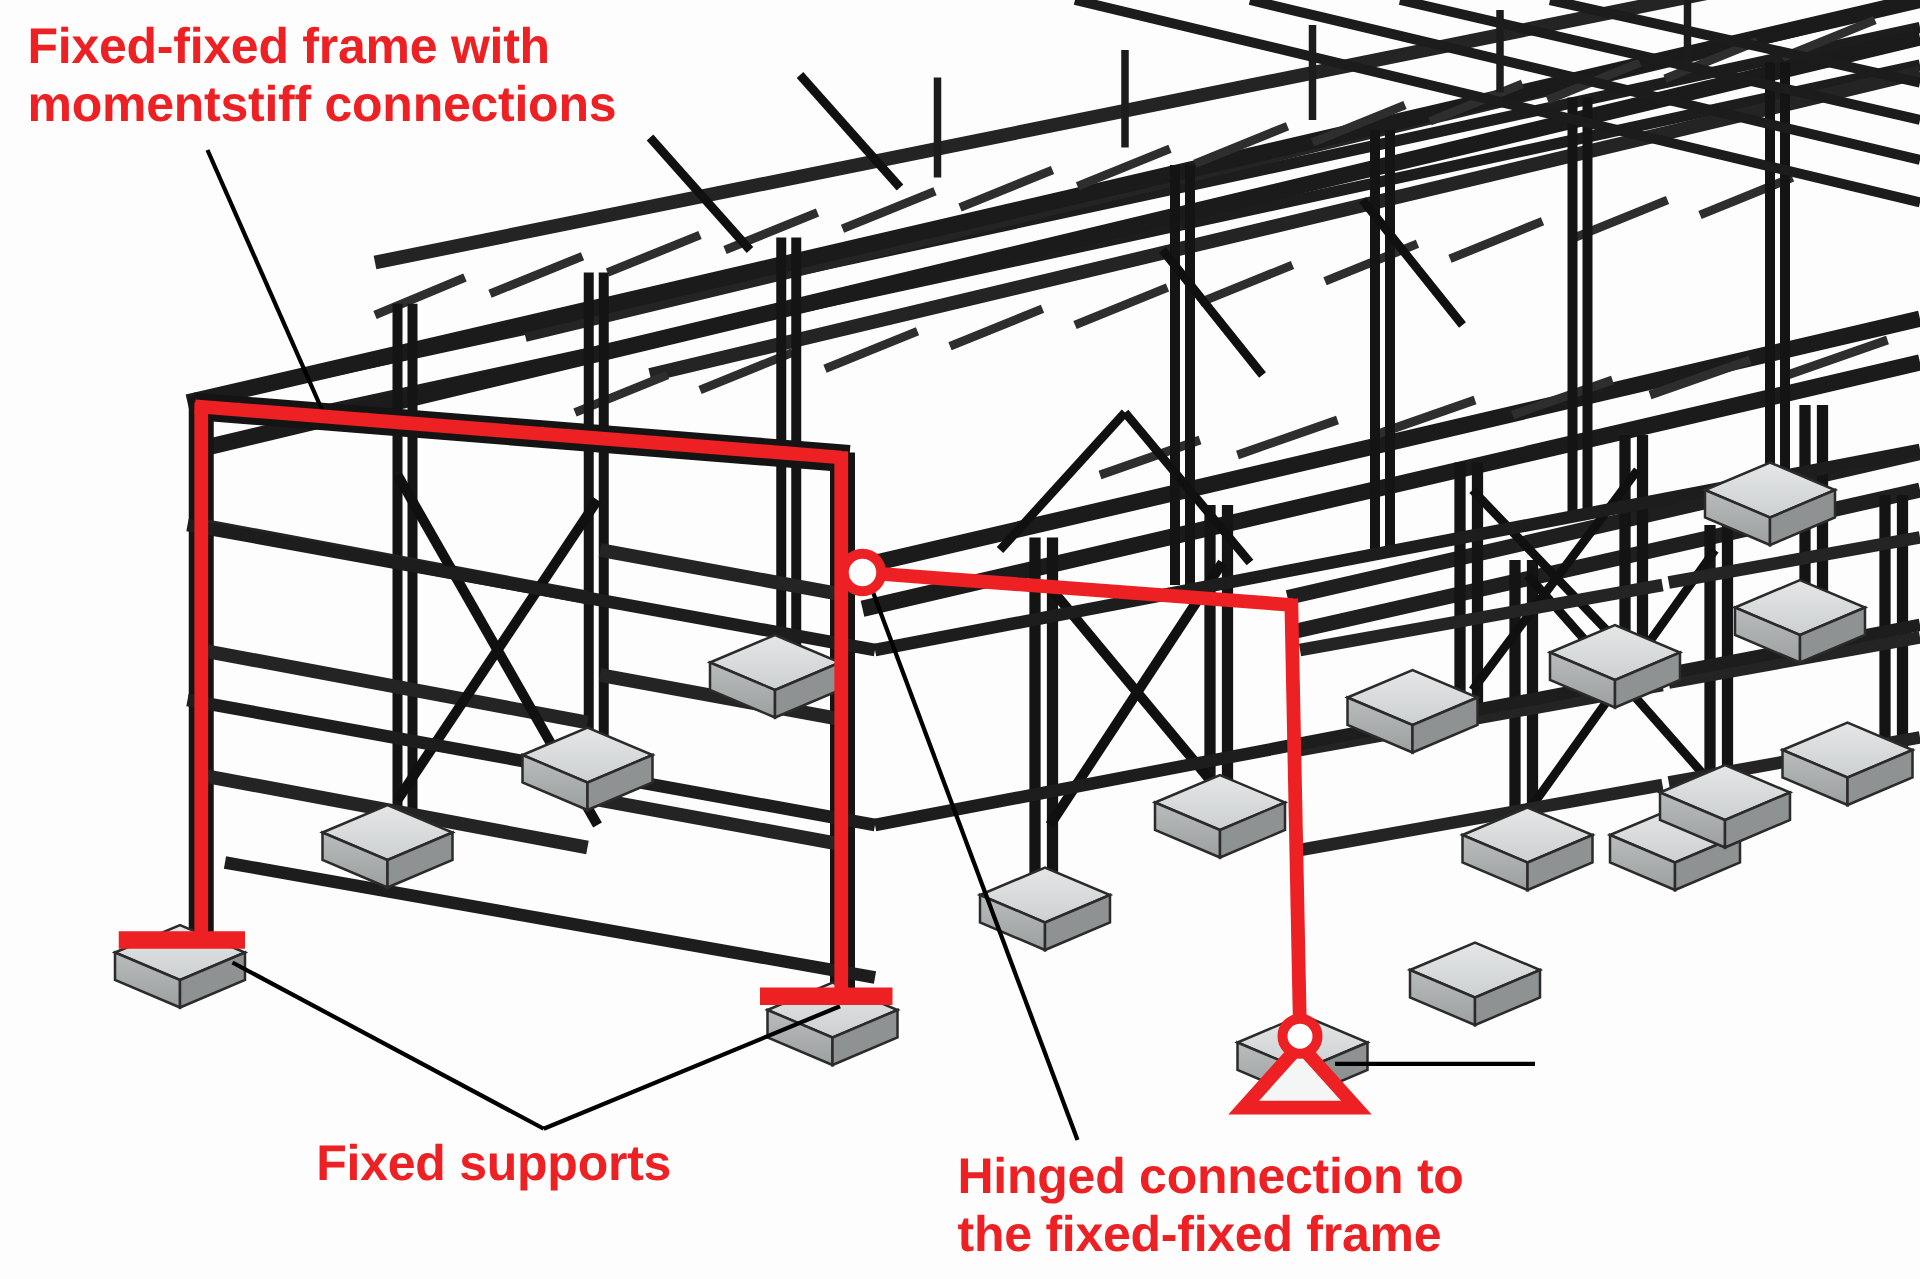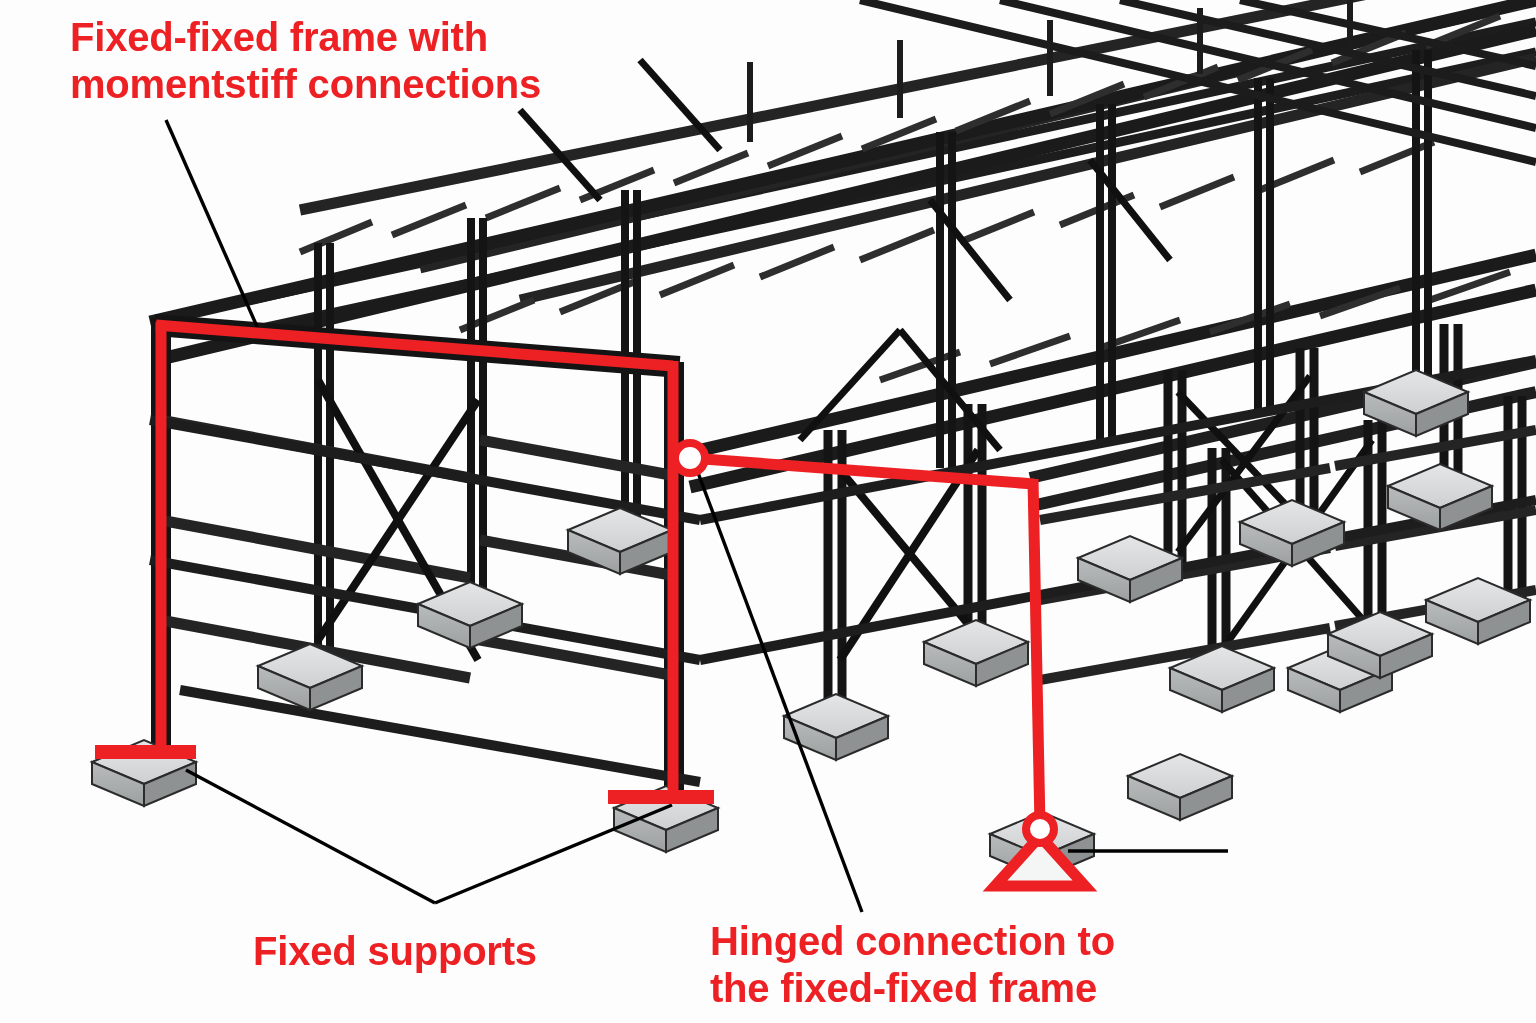--- a/index.html
+++ b/index.html
@@ -28,23 +28,23 @@
   .anno-text {
     position: absolute;
     color: #ED2024;
     font-family: "Liberation Sans", sans-serif;
     font-weight: 600;
     letter-spacing: -0.2px;
     line-height: 1.18;
     white-space: pre-line;
     user-select: none;
   }
-  #label-title      { left: 22px;   top: 14px;  font-size: 40px; margin-left: 48px; }
-  #label-fixed      { left: 253px;  top: 928px; font-size: 40px; }
-  #label-hinged     { left: 710px;  top: 918px; font-size: 40px; }
+  #label-title      { left: 22px;   top: 14px;  font-size: 40px; }
+  #label-fixed      { left: 253px;  top: 908px; font-size: 40px; }
+  #label-hinged     { left: 766px;  top: 918px; font-size: 40px; }
   #label-pinned     { left: 1236px; top: 828px; font-size: 40px; }
 </style>
 </head>
 <body>
 
 <div id="stage">
 
   <svg viewBox="0 0 1536 1023" xmlns="http://www.w3.org/2000/svg">
     <defs>
       <linearGradient id="concTop" x1="0" y1="0" x2="0" y2="1">

